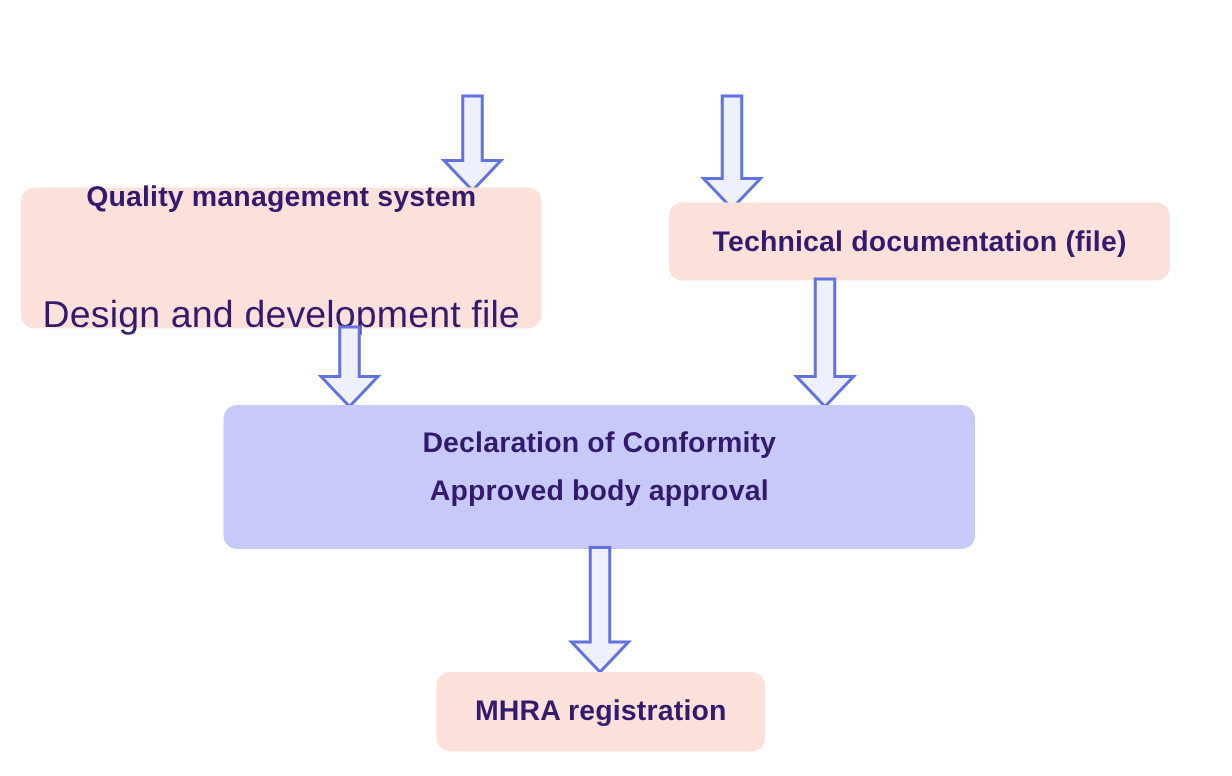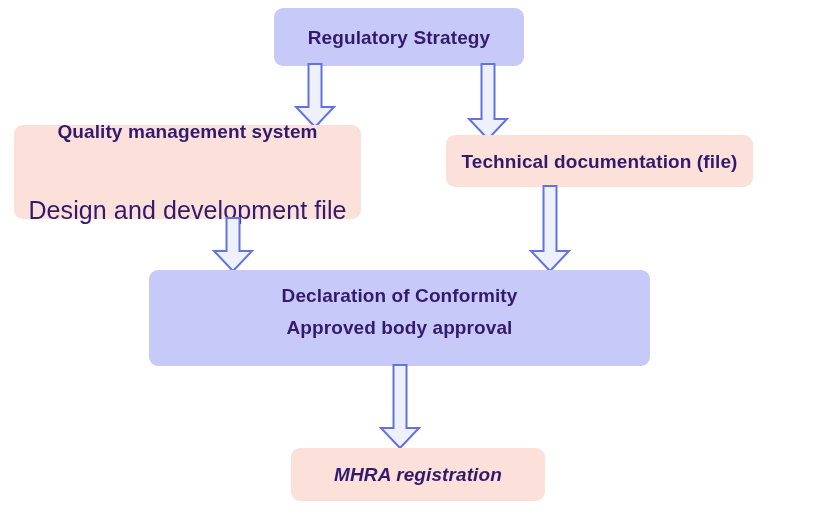--- a/index.html
+++ b/index.html
@@ -43,44 +43,41 @@
     letter-spacing: 0.1px;
     white-space: nowrap;
   }
   .node.two-line .line-1 { margin-bottom: 13px; }
   .node.fill-purple { background: #c7caf8; }
   .node.fill-pink   { background: #fbe1d9; }
 
   
   #node-regulatory-strategy { left: 274px; top: 8px;   width: 250px; height: 58px; }
   #node-quality-management  { left: 14px;  top: 125px; width: 347px; height: 94px; gap: 44px; }
-  #node-technical-doc       { left: 446px; top: 135px; width: 307px; height: 52px; }
+  #node-technical-doc       { left: 446px; top: 135px; width: 334px; height: 52px; }
   #node-approved-body       { left: 149px; top: 270px; width: 501px; height: 96px; }
-  #node-mhra-registration   { left: 291px; top: 448px; width: 254px; height: 53px; font-style: italic; }
+  #node-mhra-registration   { left: 291px; top: 448px; width: 219px; height: 53px; }
 
   .arrow {
     position: absolute;
   }
   .arrow svg { display: block; overflow: visible; }
 
   
   #arrow-strategy-to-quality  { left: 293px; top: 63px;  }
   #arrow-strategy-to-technical{ left: 466px; top: 63px;  }
   #arrow-quality-to-approved  { left: 211px; top: 217px; }
   #arrow-technical-to-approved{ left: 528px; top: 185px; }
   #arrow-approved-to-mhra     { left: 378px; top: 364px; }
 </style>
 </head>
 <body>
 
 <div id="canvas">
 
-  <div class="node fill-purple" id="node-regulatory-strategy">
-    <span class="line-1">Regulatory Strategy</span>
-  </div>
 
   <div class="arrow" id="arrow-strategy-to-quality">
     <svg width="44" height="66" viewBox="0 0 44 66">
       <path d="M15.5 1 L28.5 1 L28.5 44 L41 44 L22 64 L3 44 L15.5 44 Z" fill="#eef0fc" stroke="#6272e3" stroke-width="2" stroke-linejoin="miter"></path>
     </svg>
   </div>
 
   <div class="arrow" id="arrow-strategy-to-technical">
     <svg width="44" height="78" viewBox="0 0 44 78">
       <path d="M15.5 1 L28.5 1 L28.5 56 L41 56 L22 76 L3 56 L15.5 56 Z" fill="#eef0fc" stroke="#6272e3" stroke-width="2" stroke-linejoin="miter"></path>

